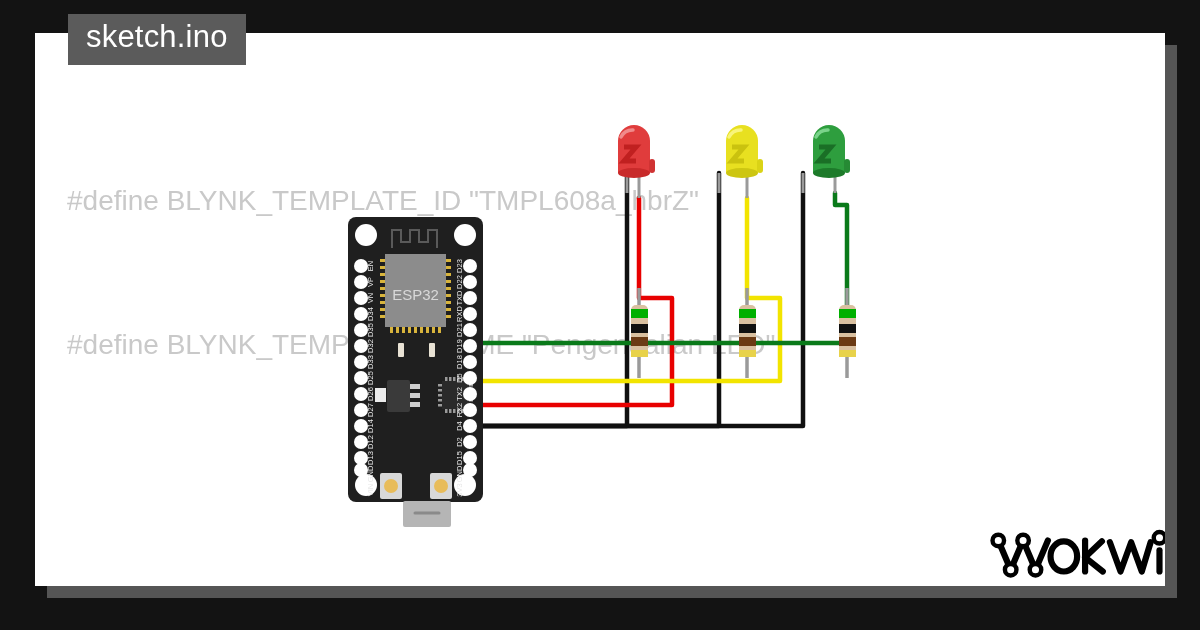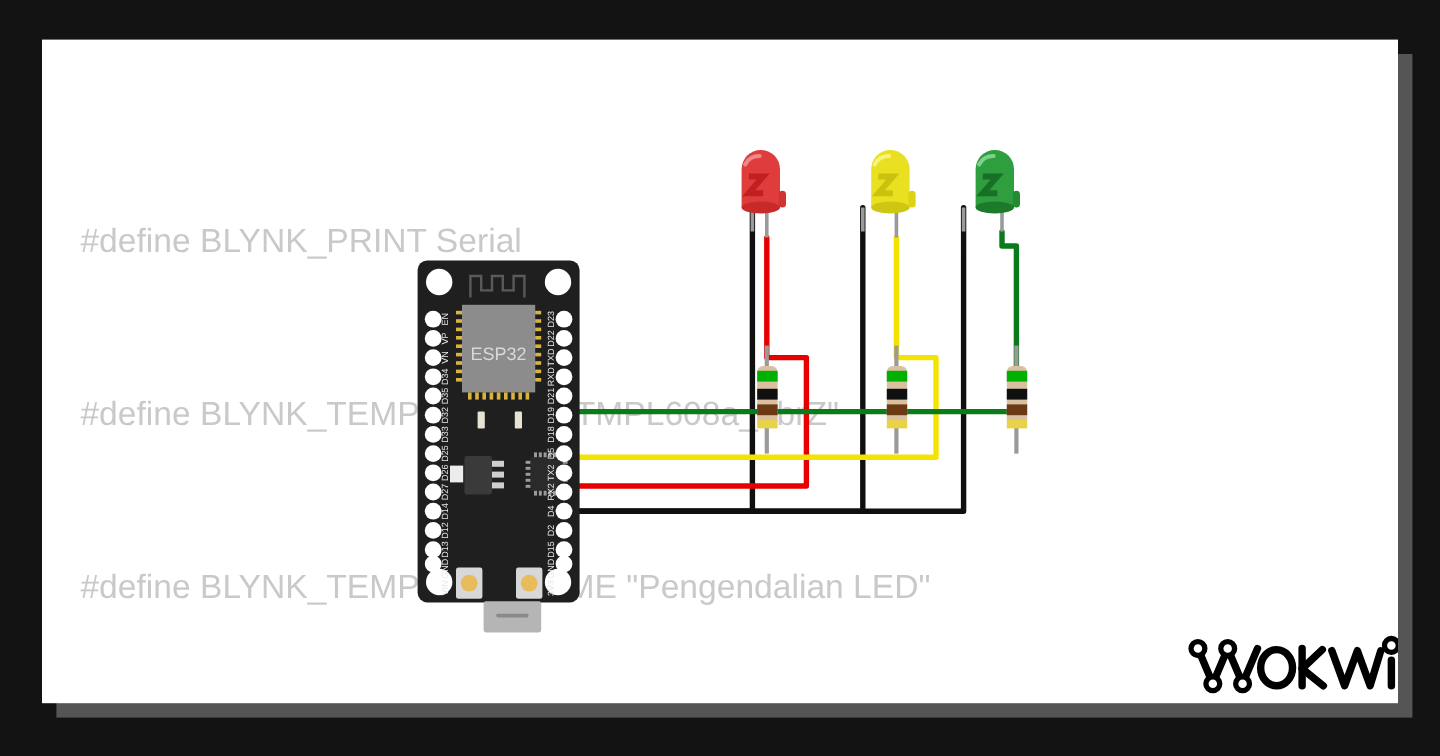--- a/index.html
+++ b/index.html
@@ -95,21 +95,20 @@
 </head>
 <body>
 
 <div id="frame">
 
   <div id="card-shadow"></div>
 
   <div id="card">
 
     <div id="code">
-      <span class="line">#define BLYNK_PRINT Serial</span>
       <span class="line">#define BLYNK_TEMPLATE_ID "TMPL608a_hbrZ"</span>
       <span class="line">#define BLYNK_TEMPLATE_NAME "Pengendalian LED"</span>
       
       
       
       
       
       
       
       
@@ -376,14 +375,15 @@
         <path d="M 108 22 L 108 57"></path>
         <path d="M 127 23 L 108 41 L 128 57"></path>
         <path d="M 136 24 L 148 57 L 160 24 L 172 57 L 182 24"></path>
         <path d="M 192 33 L 192 57"></path>
       </g>
       <circle cx="192" cy="19" r="6.5" fill="#ffffff" stroke="#000000" stroke-width="5"></circle>
     </svg>
 
   </div>
 
+  <div id="filename-tab">sketch.ino</div>
 
 </div>
 
 </body></html>

